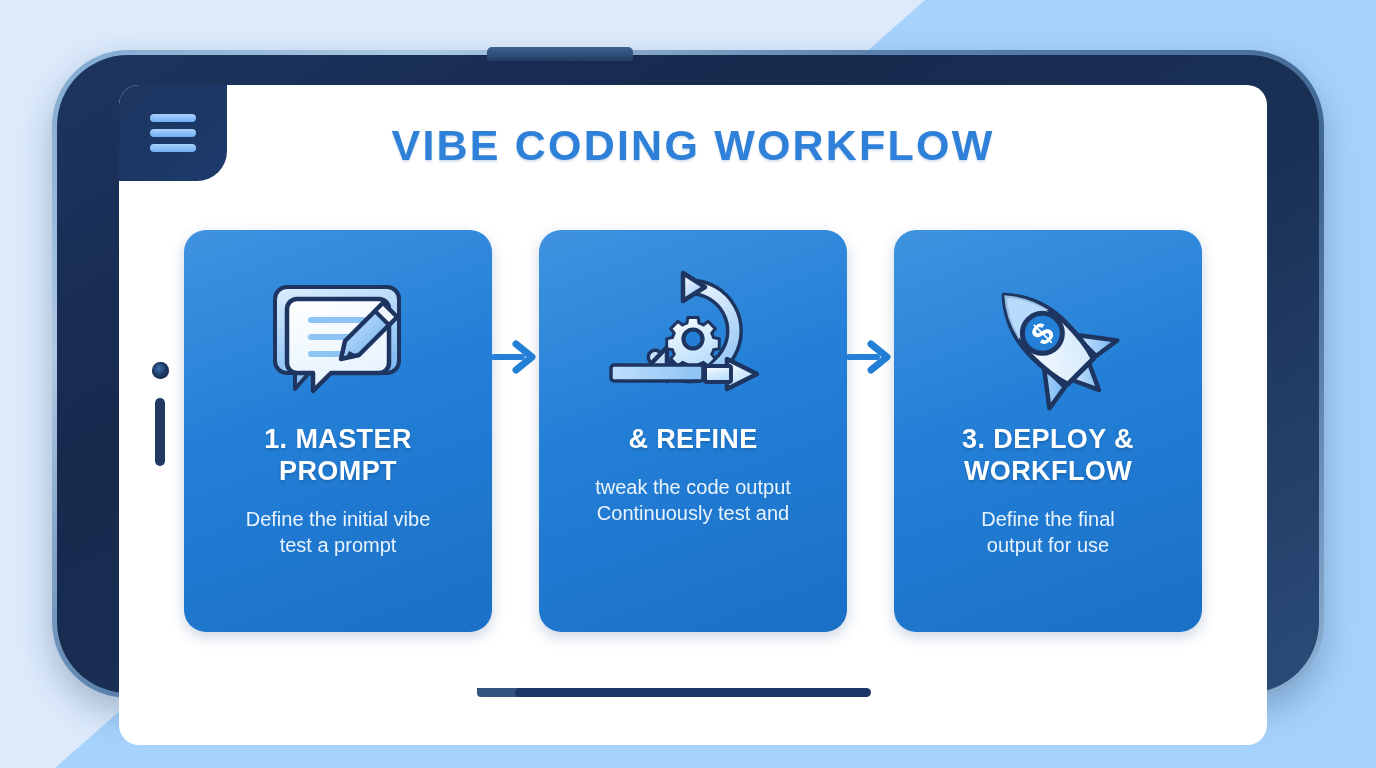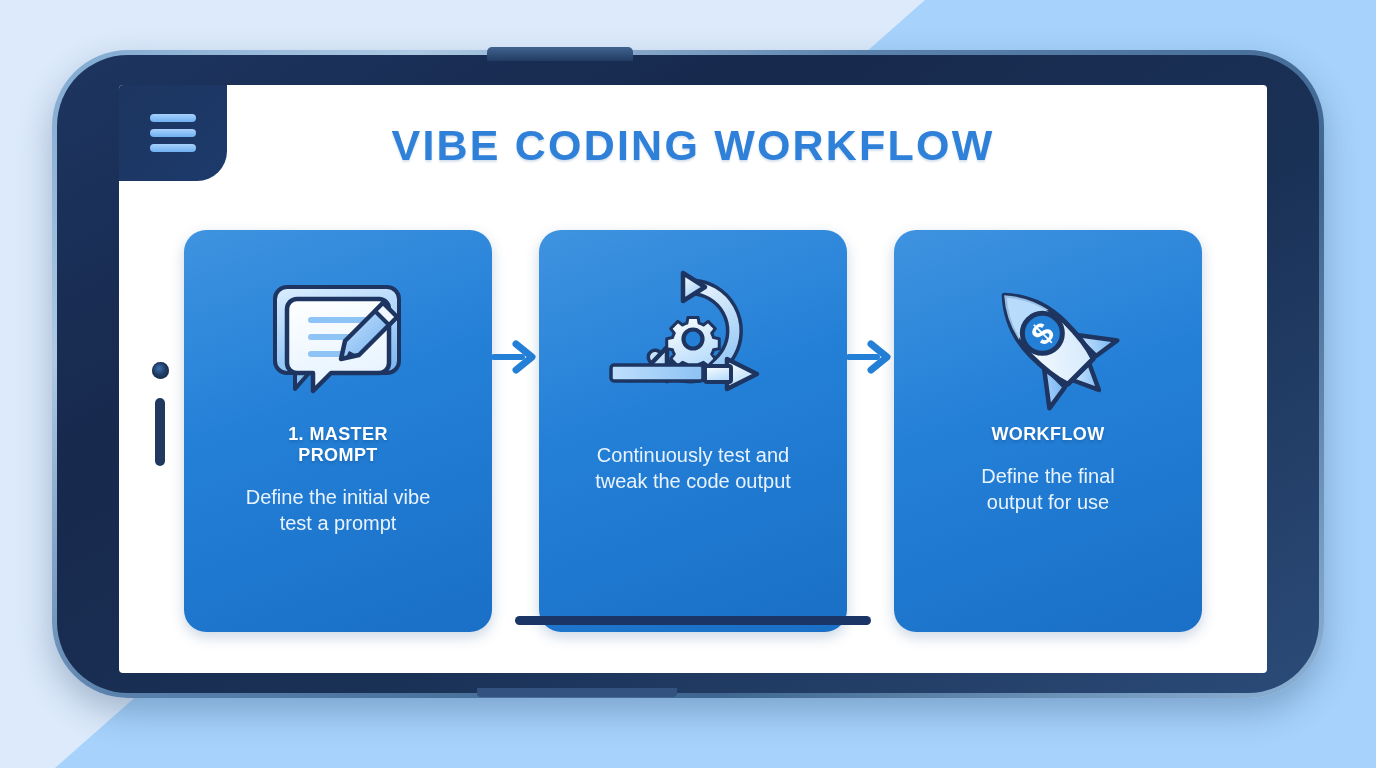--- a/index.html
+++ b/index.html
@@ -43,22 +43,22 @@
     inset: 5px;
     border-radius: 71px;
     background: linear-gradient(150deg, #1d3560 0%, #17294d 30%, #1a3156 60%, #2b4b78 100%);
     padding: 22px 16px;
   }
   #screen {
     position: absolute;
     left: 62px;
     top: 30px;
     width: 1148px;
-    height: 588px;
-    border-radius: 4px;
+    height: 660px;
+    border-radius: 20px;
     background: #ffffff;
     overflow: hidden;
   }
 
   
   #notch {
     position: absolute;
     left: 430px;
     top: -8px;
     width: 146px;
@@ -167,21 +167,21 @@
     flex: 0 0 auto;
   }
   .card-icon {
     height: 150px;
     display: flex;
     align-items: center;
     justify-content: center;
   }
   .card-title {
     margin-top: 10px;
-    font-size: 18px;
+    font-size: 27px;
     font-weight: 700;
     color: #ffffff;
     text-align: center;
     line-height: 1.18;
     letter-spacing: .4px;
     text-shadow: 0 2px 3px rgba(10,50,95,.25);
   }
   .card-desc {
     margin-top: 18px;
     font-size: 20px;
@@ -326,24 +326,25 @@
                   <circle cx="0" cy="0" r="9.5" fill="#2480d7" stroke="#1d3560" stroke-width="4.2"></circle>
                 </g>
               </g>
 
               <rect x="2" y="96" width="92" height="16" rx="3" fill="url(#g2c)" stroke="#1d3560" stroke-width="3.5"></rect>
               <path d="M118 90 L148 105 L118 120 Z" fill="url(#g2b)" stroke="#1d3560" stroke-width="4.5" stroke-linejoin="round"></path>
               <rect x="96" y="97" width="26" height="16" rx="2" fill="url(#g2b)" stroke="#1d3560" stroke-width="4"></rect>
             </svg>
           </div>
           <div class="card-title">
+            <div>&amp; REFINE</div>
           </div>
           <div class="card-desc">
+            <div>tweak the code output</div>
             <div>Continuously test and</div>
-            <div>tweak the code output</div>
           </div>
         </div>
 
         <div class="arrow-connector">
           <svg width="47" height="40" viewBox="0 0 47 40" aria-hidden="true">
             <path d="M2 20 H30" stroke="#2480d7" stroke-width="6" stroke-linecap="round" fill="none"></path>
             <path d="M24 7 L40 20 L24 33" stroke="#2480d7" stroke-width="7" stroke-linecap="round" stroke-linejoin="round" fill="none"></path>
           </svg>
         </div>
 
@@ -371,20 +372,21 @@
                 <path d="M78 10 q24 26 24 62 q0 28 -6 46 h-36 q-6 -18 -6 -46 q0 -36 24 -62 z" fill="url(#g3a)" stroke="#1d3560" stroke-width="5" stroke-linejoin="round"></path>
 
                 <path d="M78 10 q16 18 21 42 q-10 -8 -21 -8 q-11 0 -21 8 q5 -24 21 -42 z" fill="#aed6fa" opacity=".85"></path>
 
                 <circle cx="78" cy="64" r="20" fill="#2480d7" stroke="#1d3560" stroke-width="5"></circle>
                 <text x="78" y="75" font-family="Liberation Sans, sans-serif" font-size="31" font-weight="700" fill="#ffffff" text-anchor="middle">$</text>
               </g>
             </svg>
           </div>
           <div class="card-title">
+            <div>3. DEPLOY &amp;</div>
             <div>WORKFLOW</div>
           </div>
           <div class="card-desc">
             <div>Define the final</div>
             <div>output for use</div>
           </div>
         </div>
 
       </div>
 

